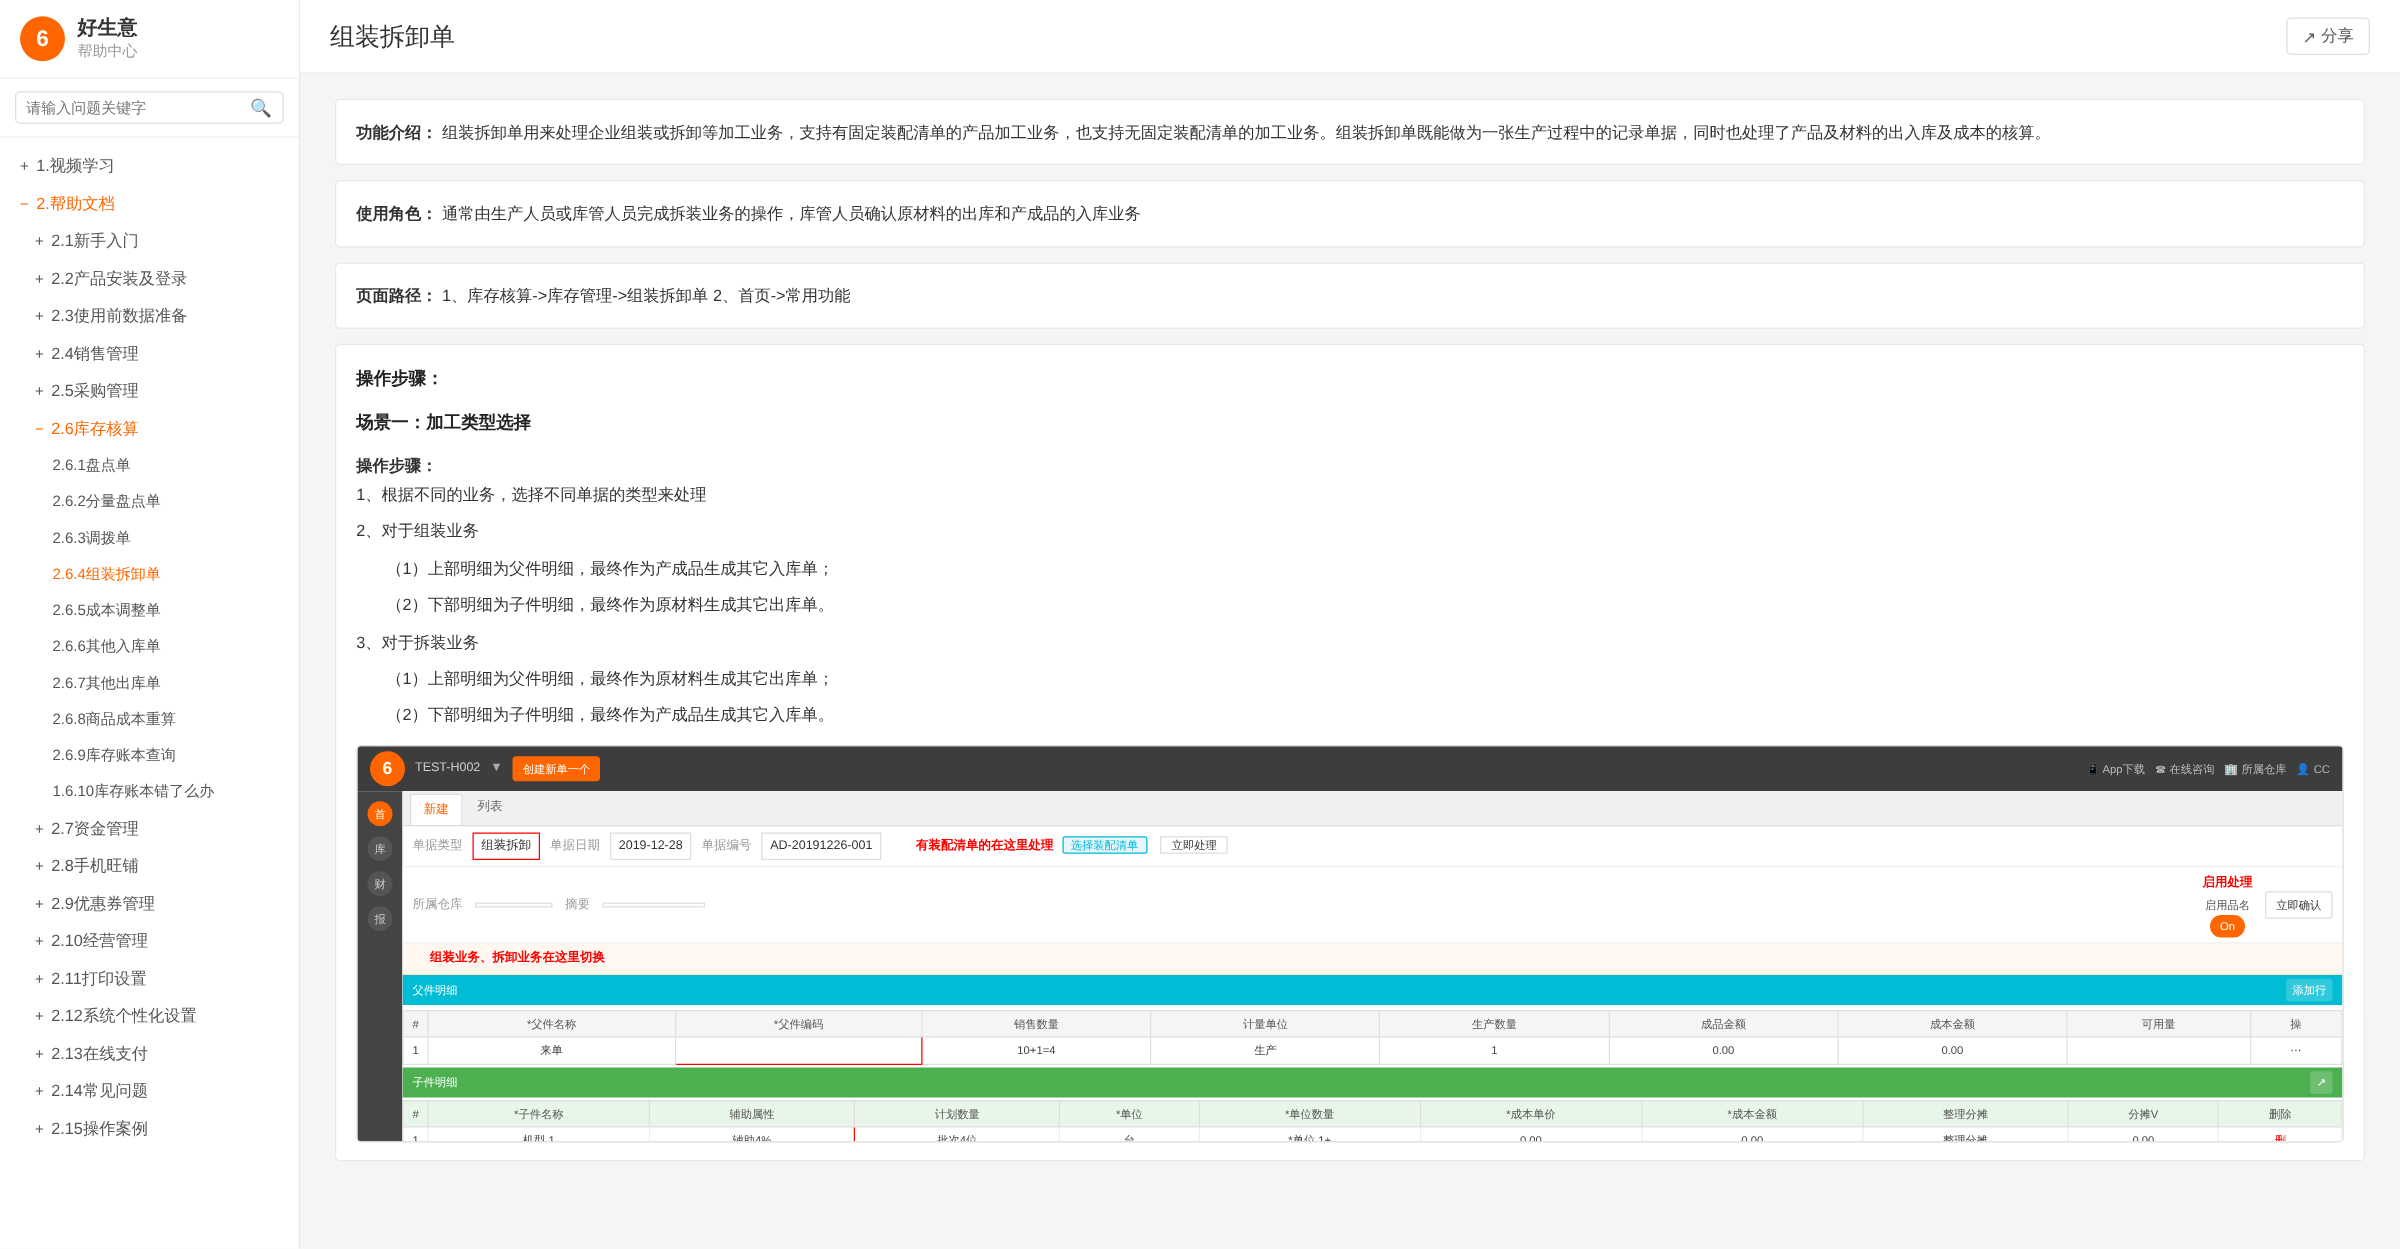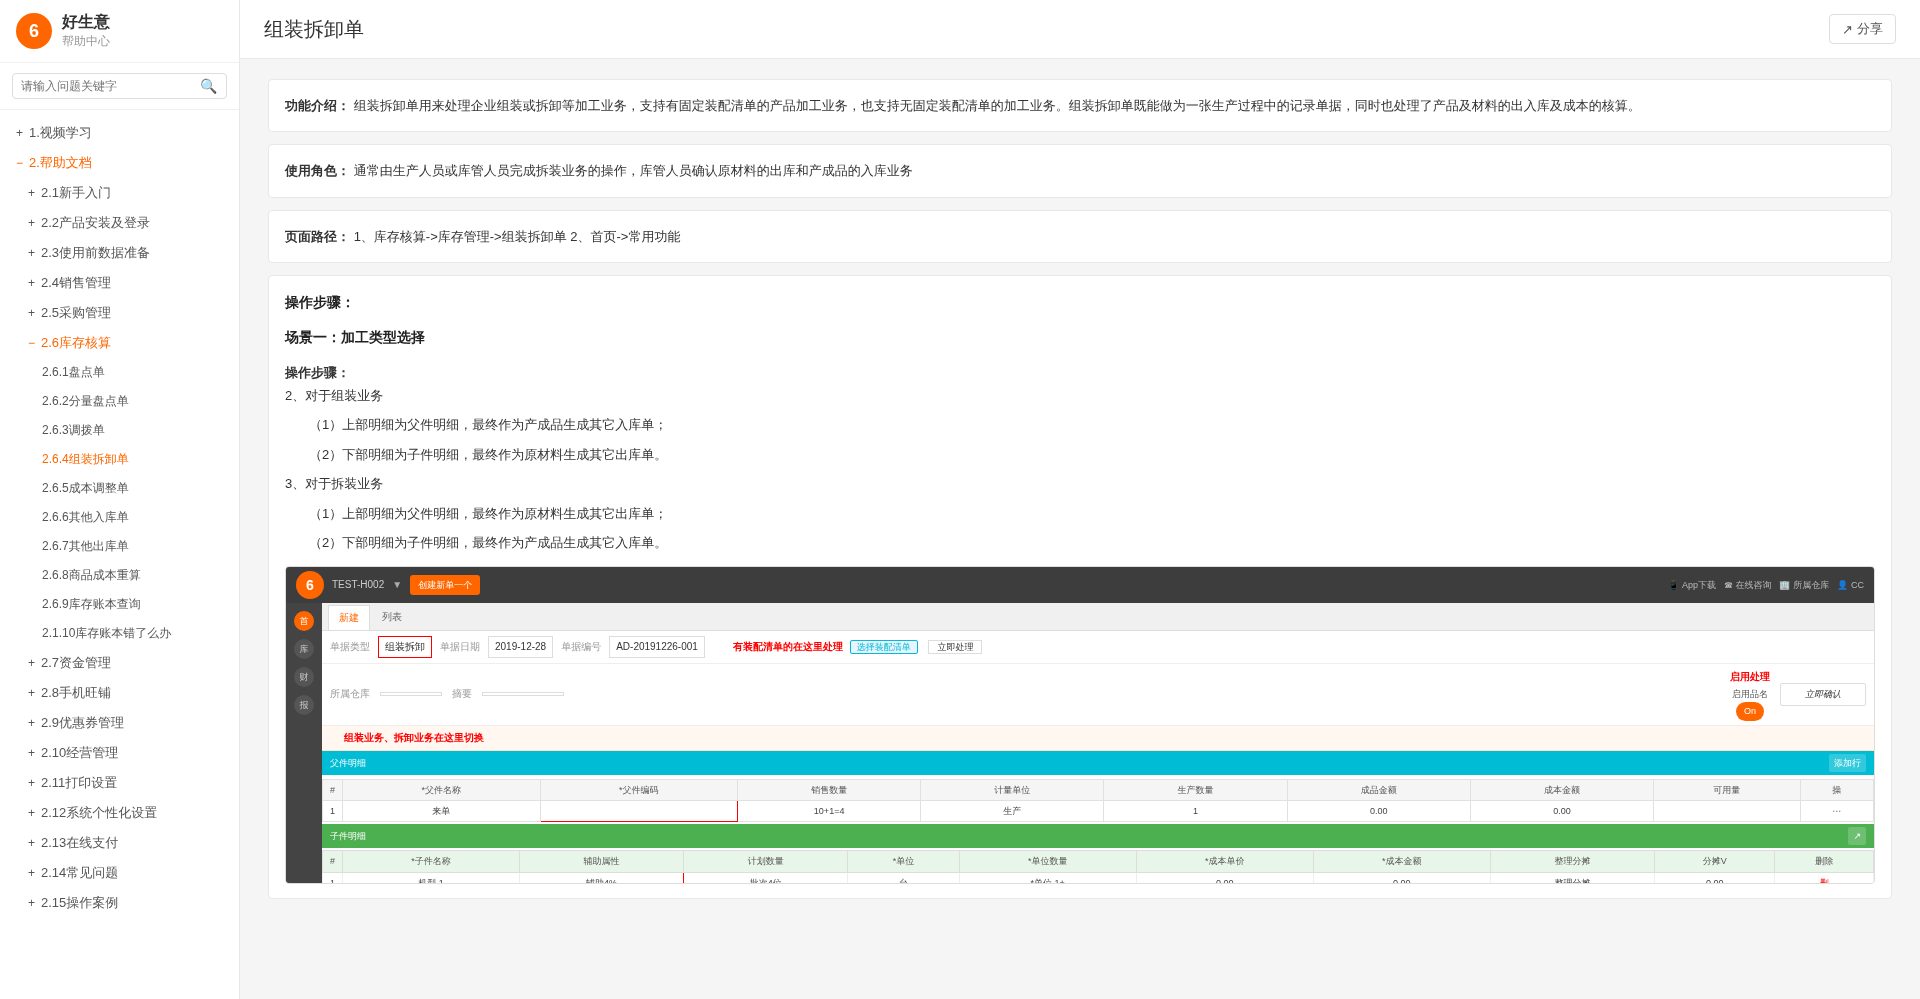--- a/index.html
+++ b/index.html
@@ -126,21 +126,21 @@
     <div class="nav-item sub2">
       <span>2.6.7其他出库单</span>
     </div>
     <div class="nav-item sub2">
       <span>2.6.8商品成本重算</span>
     </div>
     <div class="nav-item sub2">
       <span>2.6.9库存账本查询</span>
     </div>
     <div class="nav-item sub2">
-      <span>2.1.10库存账本错了么办</span>
+      <span>1.6.10库存账本错了么办</span>
     </div>
     <div class="nav-item sub">
       <span class="icon">+</span>
       <span>2.7资金管理</span>
     </div>
     <div class="nav-item sub">
       <span class="icon">+</span>
       <span>2.8手机旺铺</span>
     </div>
     <div class="nav-item sub">
@@ -201,20 +201,21 @@
     </div>
 
     <div class="info-block">
       <div class="section-title">操作步骤：</div>
 
       <div class="section-title" style="font-size:14px; margin-bottom:6px;">场景一：加工类型选择</div>
 
 
       <div class="steps-block" style="margin-top:10px;">
         <div class="bold">操作步骤：</div>
+        <div class="step-line">1、根据不同的业务，选择不同单据的类型来处理</div>
         <div class="step-line">2、对于组装业务</div>
         <div class="step-line step-indent">（1）上部明细为父件明细，最终作为产成品生成其它入库单；</div>
         <div class="step-line step-indent">（2）下部明细为子件明细，最终作为原材料生成其它出库单。</div>
         <div class="step-line">3、对于拆装业务</div>
         <div class="step-line step-indent">（1）上部明细为父件明细，最终作为原材料生成其它出库单；</div>
         <div class="step-line step-indent">（2）下部明细为子件明细，最终作为产成品生成其它入库单。</div>
       </div>
 
       <div class="screenshot-wrap" style="margin-top:12px;">
 
@@ -266,21 +267,21 @@
             <div style="padding:4px 8px; border-bottom:1px solid #eee; display:flex; align-items:center; gap:10px; font-size:10px; background:#fff;">
               <span style="color:#999;">所属仓库</span>
               <span style="border:1px solid #ddd; padding:1px 30px; font-size:10px;"></span>
               <span style="color:#999;">摘要</span>
               <span style="border:1px solid #ddd; padding:1px 40px; font-size:10px;"></span>
               <div style="margin-left:auto; display:flex; flex-direction:column; align-items:center;">
                 <span style="color:#f00; font-size:10px; font-weight:bold;">启用处理</span>
                 <span style="font-size:9px; color:#555;">启用品名</span>
                 <span style="display:inline-block; background:#ff6600; color:#fff; border-radius:10px; padding:1px 8px; font-size:9px; cursor:pointer;">On</span>
               </div>
-              <span style="border:1px solid #ddd; padding:2px 24px; font-size:9px; cursor:pointer; background:#fff; border-radius:2px;font-style:italic;">立即确认</span>
+              <span style="border:1px solid #ddd; padding:2px 8px; font-size:9px; cursor:pointer; background:#fff; border-radius:2px;">立即确认</span>
             </div>
 
             <div style="background:#fff7f0; padding:3px 22px; border-bottom:1px solid #ffe0c0; font-size:10px;">
               <span style="color:#f00; font-weight:bold;">组装业务、拆卸业务在这里切换</span>
             </div>
 
             <div style="background:#00bcd4; color:#fff; font-size:9px; padding:3px 8px; display:flex; align-items:center; justify-content:space-between;">
               <span>父件明细</span>
               <div style="display:flex; gap:4px;">
                 <span style="background:rgba(255,255,255,0.2); border-radius:2px; padding:1px 5px; cursor:pointer; font-size:9px;">添加行</span>

